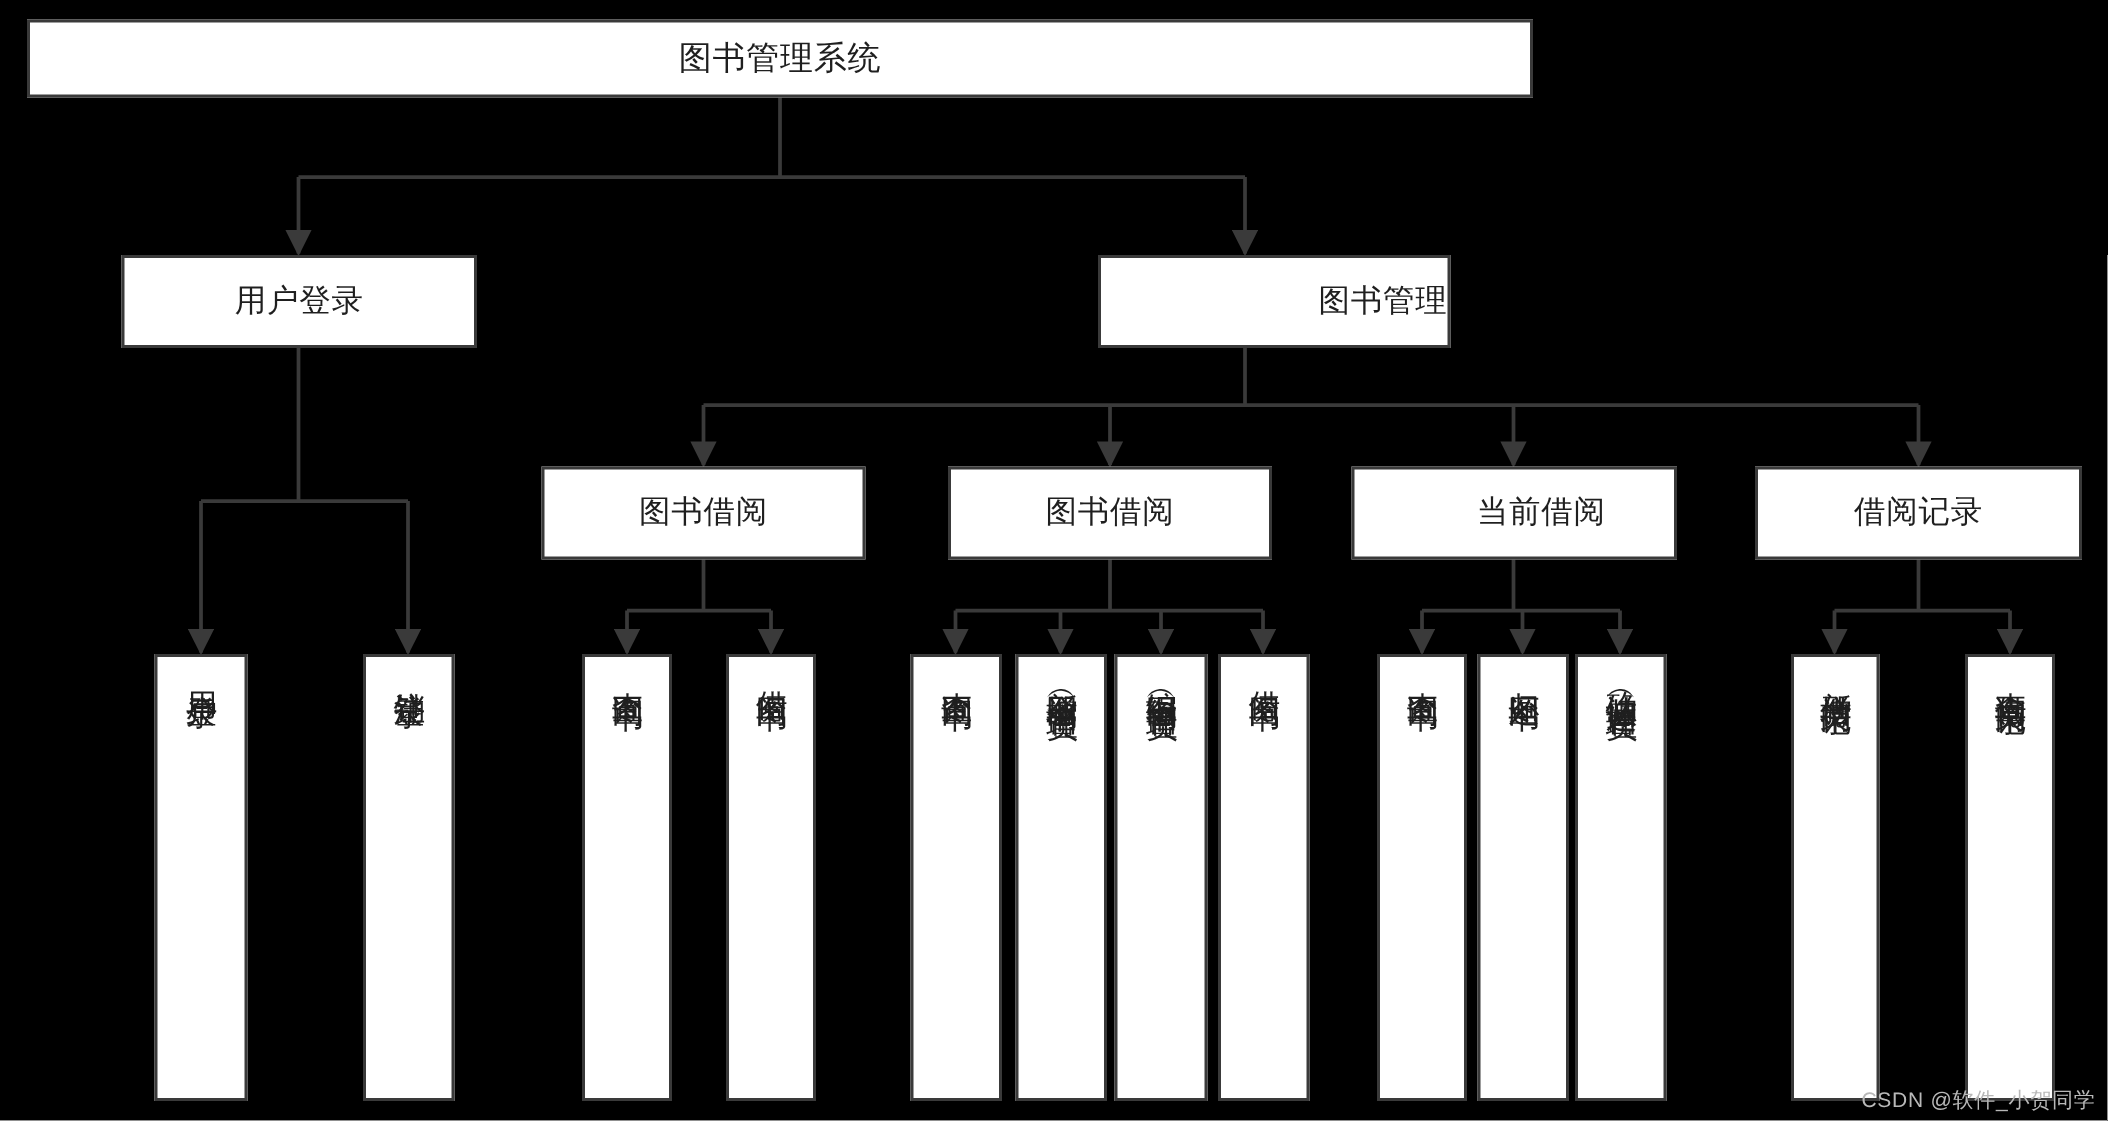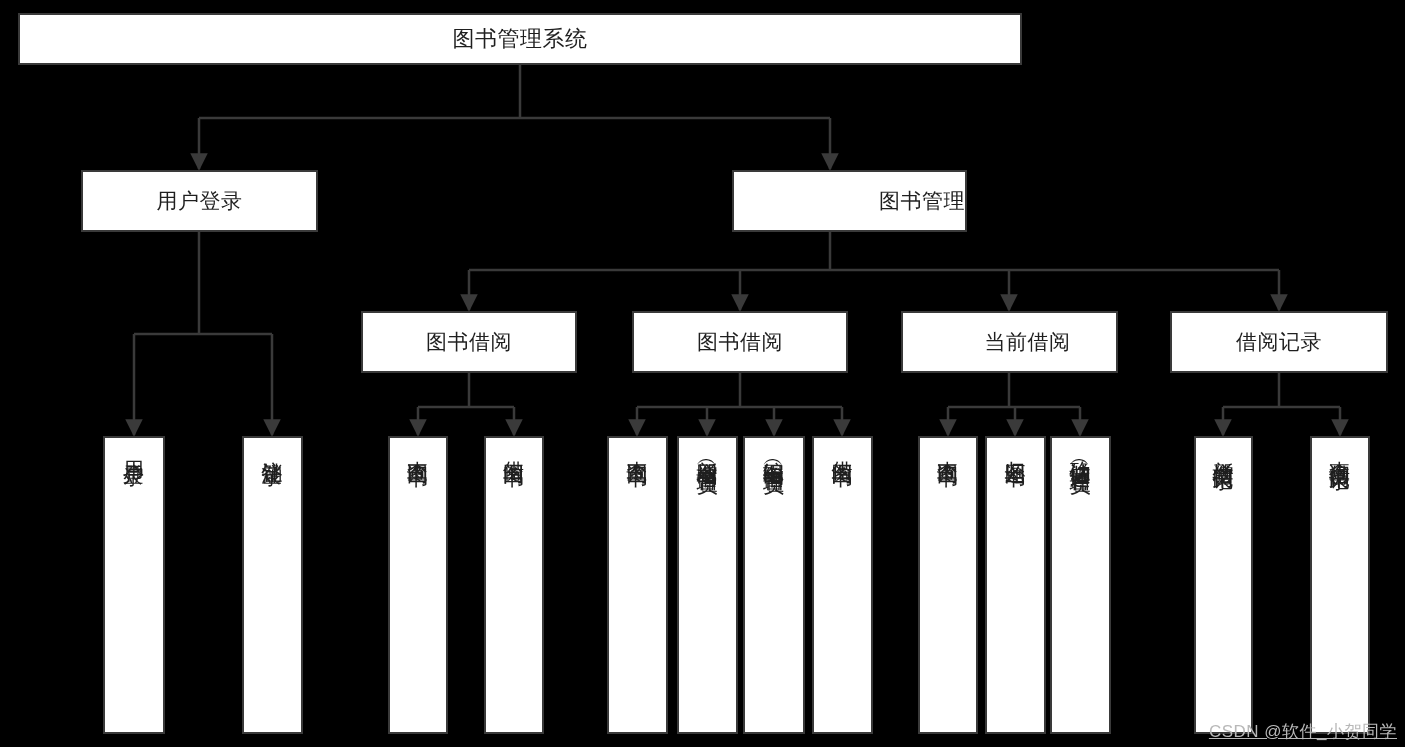--- a/index.html
+++ b/index.html
@@ -57,25 +57,24 @@
     text-orientation: upright;
     font-size: 21px;
     line-height: 1.1;
     letter-spacing: 2px;
     white-space: nowrap;
   }
   .watermark {
     position: absolute;
     right: 8px;
     bottom: 4px;
-    font-size: 17px;
+    font-size: 14px;
     color: #b8b8b8;
     letter-spacing: 0.5px;
     white-space: nowrap;
-    text-decoration: underline;
   }
 </style>
 </head>
 <body>
 
 <div id="canvas">
 
   <svg class="wires" viewBox="0 0 1405 747" xmlns="http://www.w3.org/2000/svg">
     <defs>
       <marker id="arrow" viewBox="0 0 10 10" refX="9" refY="5" markerWidth="7" markerHeight="7" orient="auto-start-reverse">

